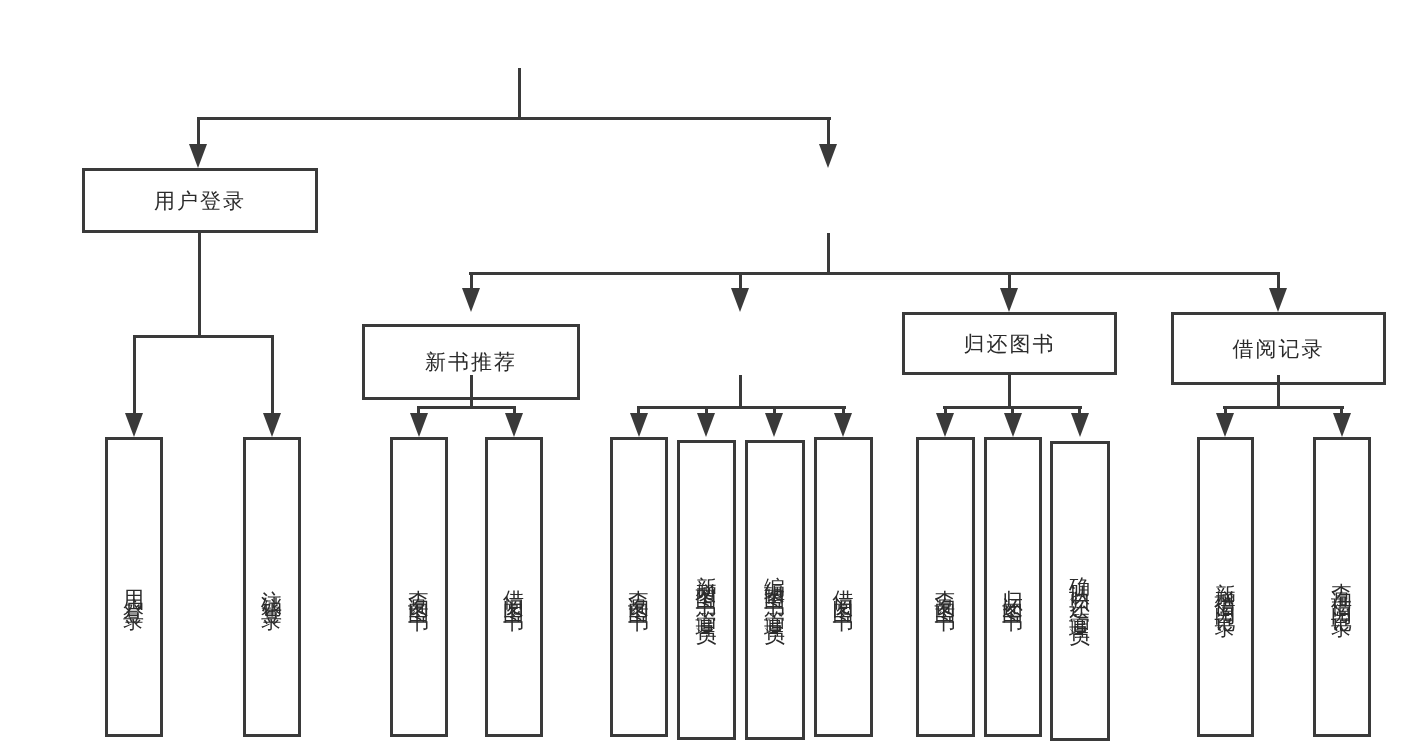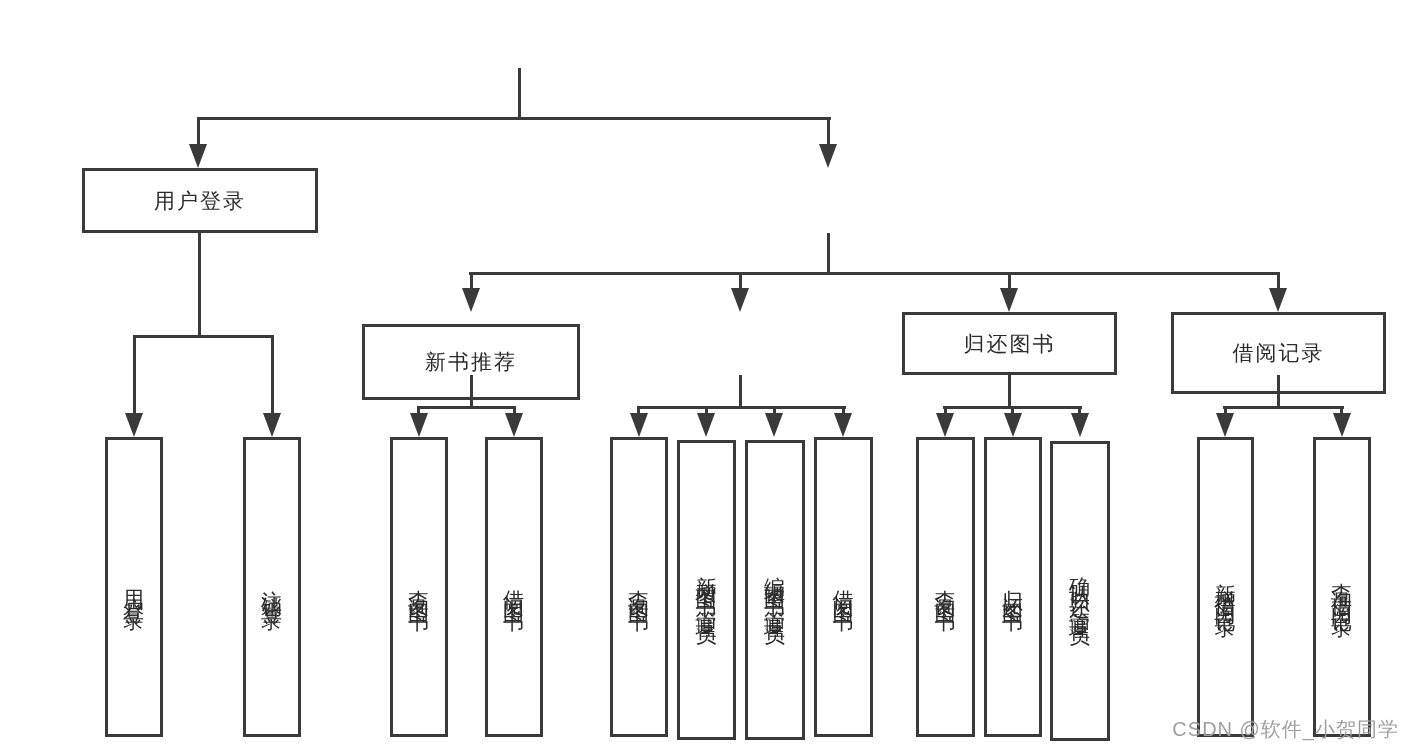--- a/index.html
+++ b/index.html
@@ -86,21 +86,21 @@
   <div class="arr" style="left:462px;top:288px"></div>
   <div class="ln" style="left:739px;top:272px;width:3px;height:18px"></div>
   <div class="arr" style="left:731px;top:288px"></div>
   <div class="ln" style="left:1008px;top:272px;width:3px;height:18px"></div>
   <div class="arr" style="left:1000px;top:288px"></div>
   <div class="ln" style="left:1277px;top:272px;width:3px;height:18px"></div>
   <div class="arr" style="left:1269px;top:288px"></div>
 
   <div class="node" style="left:362px;top:324px;width:218px;height:76px">新书推荐</div>
   <div class="node" style="left:902px;top:312px;width:215px;height:63px">归还图书</div>
-  <div class="node" style="left:1171px;top:312px;width:215px;height:82px">借阅记录</div>
+  <div class="node" style="left:1171px;top:312px;width:215px;height:73px">借阅记录</div>
 
   <div class="ln" style="left:470px;top:375px;width:3px;height:33px"></div>
   <div class="ln" style="left:417px;top:406px;width:99px;height:3px"></div>
   <div class="ln" style="left:417px;top:406px;width:3px;height:9px"></div>
   <div class="arr" style="left:410px;top:413px"></div>
   <div class="ln" style="left:513px;top:406px;width:3px;height:9px"></div>
   <div class="arr" style="left:505px;top:413px"></div>
 
   <div class="ln" style="left:739px;top:375px;width:3px;height:33px"></div>
   <div class="ln" style="left:637px;top:406px;width:209px;height:3px"></div>
@@ -166,15 +166,14 @@
     <span class="vt">确认归还（管理员）</span>
   </div>
 
   <div class="node" style="left:1197px;top:437px;width:57px;height:300px">
     <span class="vt">新增借阅记录</span>
   </div>
   <div class="node" style="left:1313px;top:437px;width:58px;height:300px">
     <span class="vt">查询借阅记录</span>
   </div>
 
-  <div class="watermark">CSDN @软件_小贺同学</div>
 
 </div>
 
 </body></html>

